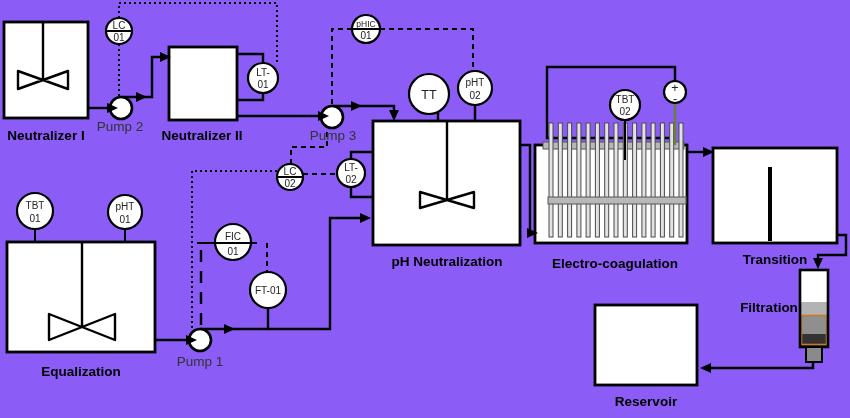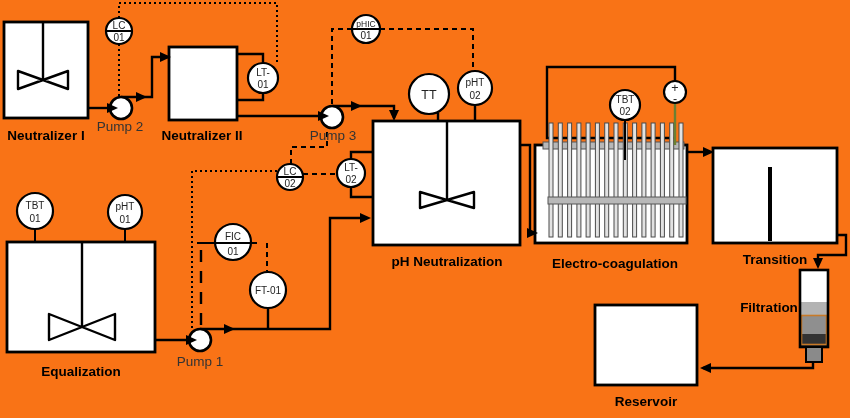--- a/index.html
+++ b/index.html
@@ -1,16 +1,16 @@
 <!DOCTYPE html>
 <html><head>
 <meta charset="utf-8">
 <style>
   html,body{margin:0;padding:0;background:#ffffff;}
-  .stage{position:relative;width:850px;height:418px;background:#f97316;overflow:hidden;
+  .stage{position:relative;width:850px;height:418px;background:#8b5cf6;overflow:hidden;
          font-family:"Liberation Sans",sans-serif;}
   svg{display:block;}
   .vessel{fill:#ffffff;stroke:#000000;stroke-width:2.8;}
   .frame{fill:none;stroke:#000000;stroke-width:2.4;}
   .flow{fill:none;stroke:#000000;stroke-width:2.4;stroke-linejoin:miter;}
   .thin{fill:none;stroke:#000000;stroke-width:2;}
   .sigdot{fill:none;stroke:#000000;stroke-width:2;stroke-dasharray:2 3;}
   .sigdash{fill:none;stroke:#000000;stroke-width:2;stroke-dasharray:5 4;}
   .siglong{fill:none;stroke:#000000;stroke-width:2.4;stroke-dasharray:12 9;}
   .inst{fill:#ffffff;stroke:#000000;stroke-width:2.2;}

